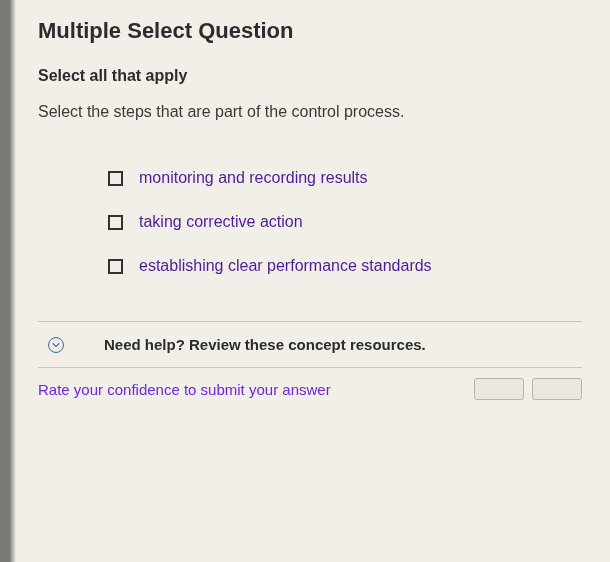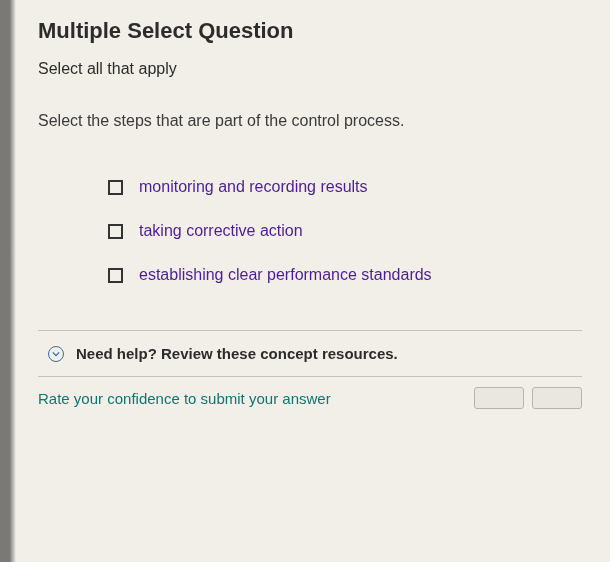--- a/index.html
+++ b/index.html
@@ -12,27 +12,27 @@
       overflow: hidden;
       position: relative;
     }
     .outer {
       padding: 18px 28px 0 38px;
     }
     .q-type {
       font-size: 22px;
       font-weight: 600;
       color: #2c2c2c;
-      margin-bottom: 16px;
+      margin-bottom: 23px;
     }
     .q-instr {
       font-size: 16px;
-      font-weight: 400;
+      font-weight: 700;
       color: #2c2c2c;
-      margin-bottom: 34px;
+      margin-bottom: 18px;
     }
     .q-prompt {
       font-size: 16px;
       color: #3a3a3a;
       margin-bottom: 48px;
     }
     .options {
       padding-left: 70px;
     }
     .opt {
@@ -52,20 +52,21 @@
     .opt-label {
       font-size: 16px;
       color: #4c1d95;
     }
     .help-bar {
       margin-top: 46px;
       border-top: 1px solid #c7c3bc;
       padding: 14px 0 14px 10px;
       display: flex;
       align-items: center;
+      gap: 28px;
     }
     .chev {
       width: 16px;
       height: 16px;
       border: 1.5px solid #3a6b9a;
       border-radius: 50%;
       display: inline-flex;
       align-items: center;
       justify-content: center;
       margin-right: 12px;
@@ -78,21 +79,21 @@
       color: #2c2c2c;
     }
     .rate-row {
       display: flex;
       align-items: center;
       border-top: 1px solid #c7c3bc;
       padding-top: 10px;
     }
     .rate-text {
       font-size: 15px;
-      color: #0f766e;
+      color: #6d28d9;
       flex: 1;
     }
     .rate-btn {
       border: 1px solid #b8b4ad;
       background: #eae7e0;
       height: 22px;
       width: 50px;
       margin-left: 8px;
       border-radius: 3px;
     }

